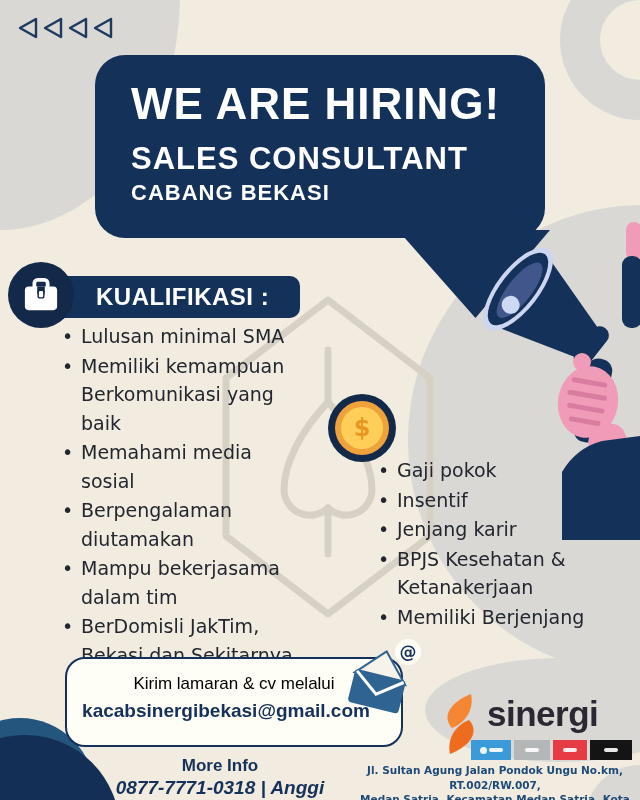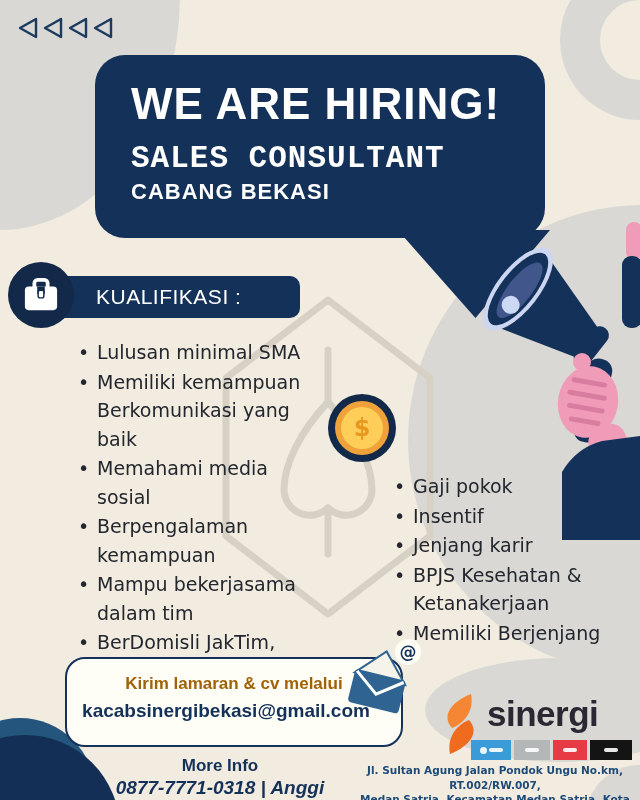--- a/index.html
+++ b/index.html
@@ -19,45 +19,45 @@
   .circle-bl-b{left:-70px;top:735px;width:190px;height:190px;border-radius:50%;background:#142f55;}
   .watermark{left:218px;top:292px;width:220px;height:330px;}
   
   .arrows{left:16px;top:16px;display:flex;gap:2px;}
   
   .bubble{left:95px;top:55px;width:450px;height:183px;background:#14315a;border-radius:30px;
     color:#fff;padding:26px 0 0 36px;box-sizing:border-box;z-index:5;}
   .bubble-tail{left:388px;top:230px;width:162px;height:88px;background:#14315a;
     clip-path:polygon(6% 0,100% 0,54% 100%);z-index:4;}
   .headline{font-size:44px;font-weight:800;letter-spacing:1px;line-height:1.05;}
-  .role{font-size:31px;font-weight:800;letter-spacing:1px;margin-top:14px;font-family:Liberation Mono, monospace;}
+  .role{font-size:31px;font-weight:800;letter-spacing:1px;margin-top:14px;}
   .branch{font-size:22px;font-weight:800;letter-spacing:1px;margin-top:3px;}
   .megaphone{left:430px;top:210px;width:210px;height:330px;z-index:6;}
   
   .pill{background:#14315a;border-radius:10px;color:#fff;display:flex;align-items:center;z-index:7;}
-  .pill-label{font-size:21px;font-weight:400;letter-spacing:0.5px;}
+  .pill-label{font-size:24px;font-weight:700;letter-spacing:0.5px;}
   .q-pill{left:52px;top:276px;width:248px;height:42px;padding-left:44px;box-sizing:border-box;}
   .b-pill{left:348px;top:402px;width:197px;height:44px;padding-left:48px;box-sizing:border-box;}
   .icon-circle{border-radius:50%;background:#13294a;display:flex;align-items:center;justify-content:center;z-index:8;}
   .q-circle{left:8px;top:262px;width:66px;height:66px;}
   .b-circle{left:328px;top:394px;width:68px;height:68px;}
   .coin{width:54px;height:54px;border-radius:50%;background:#f0a23a;display:flex;align-items:center;justify-content:center;}
   .coin-inner{width:42px;height:42px;border-radius:50%;background:#ffce58;display:flex;align-items:center;justify-content:center;
     color:#e8971f;font-size:24px;font-weight:800;font-family:"DejaVu Sans",sans-serif;}
   
-  .list{list-style:none;margin:16px;padding:0;font-family:"DejaVu Sans",sans-serif;
+  .list{list-style:none;margin:0;padding:0;font-family:"DejaVu Sans",sans-serif;
     font-size:19px;line-height:28.5px;color:#23262e;z-index:7;}
   .list li{position:relative;padding-left:19px;margin-bottom:1px;}
   .list li:before{content:"•";position:absolute;left:0;top:0;}
   .q-list{left:62px;top:322px;width:238px;}
   .b-list{left:378px;top:456px;width:212px;}
   
   .contact-box{left:65px;top:657px;width:338px;height:90px;border:2.5px solid #14315a;border-radius:20px;
     background:#fffef6;box-sizing:border-box;text-align:center;padding-top:15px;z-index:7;}
-  .contact-line1{font-size:17px;color:#a16207;font-weight:700;margin:0;}
+  .contact-line1{font-size:17px;color:#000000;font-weight:400;margin:0;}
   .contact-email{font-size:19px;color:#14315a;font-weight:800;margin:6px 16px 0 0;}
   .envelope{left:345px;top:638px;width:80px;height:76px;z-index:8;}
   .more-info{left:90px;top:756px;width:260px;text-align:center;color:#14315a;z-index:7;}
   .more-info-label{font-size:17px;font-weight:800;margin:0;}
   .more-info-phone{font-size:19px;font-weight:800;margin:1px 0 0 0;font-style:italic;}
   
   .flame{left:437px;top:692px;width:48px;height:64px;z-index:7;}
   .brand-name{left:487px;top:694px;font-size:35px;font-weight:800;color:#2b2833;letter-spacing:-0.5px;z-index:7;}
   .logo-strip{left:471px;top:740px;display:flex;gap:3px;z-index:7;}
   .logo-chip{height:20px;display:flex;align-items:center;justify-content:center;gap:2px;}
@@ -146,21 +146,21 @@
       <rect x="13" y="3" width="14" height="11" rx="3.5" fill="none" stroke="#fff" stroke-width="4"></rect>
       <rect x="3" y="10" width="34" height="25" rx="4" fill="#fff"></rect>
       <path d="M16,10 L16,16 A4,4 0 0 0 24,16 L24,10" fill="#13294a"></path>
       <rect x="17" y="14" width="6" height="8" rx="2" fill="#fff" stroke="#13294a" stroke-width="1.5"></rect>
     </svg>
   </div>
   <ul class="abs list q-list">
     <li>Lulusan minimal SMA</li>
     <li>Memiliki kemampuan Berkomunikasi yang baik</li>
     <li>Memahami media sosial</li>
-    <li>Berpengalaman kemampuan</li>
+    <li>Berpengalaman diutamakan</li>
     <li>Mampu bekerjasama dalam tim</li>
     <li>BerDomisli JakTim, Bekasi dan Sekitarnya</li>
   </ul>
 
   <div class="abs icon-circle b-circle">
     <div class="coin">
         <div class="coin-inner">$</div>
       </div>
   </div>
   <ul class="abs list b-list">

